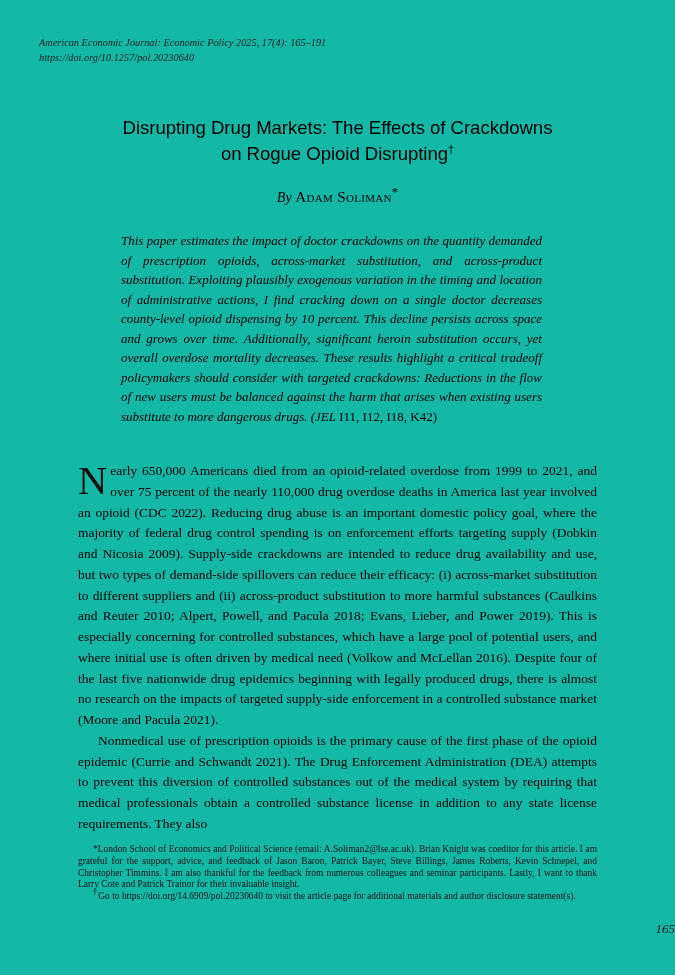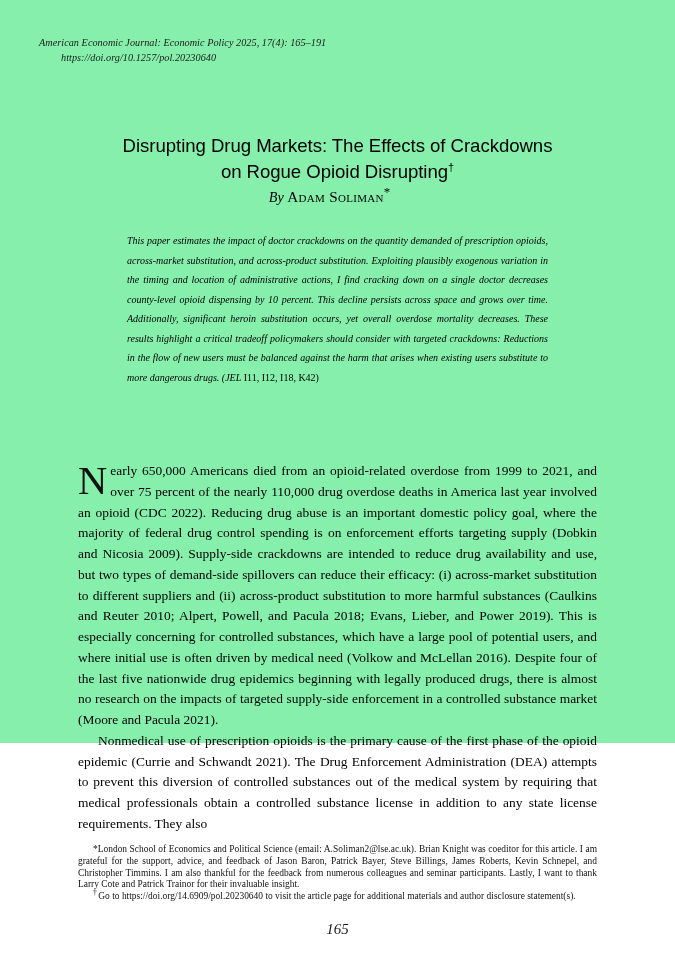--- a/index.html
+++ b/index.html
@@ -13,46 +13,45 @@
     font-family: "Liberation Serif", serif;
     color: #000000;
     overflow: hidden;
     position: relative;
   }
   .page {
     position: absolute;
     left: 0;
     top: 0;
     width: 675px;
-    height: 743px;
-    background: #86efac;
+    height: 975px;
+    background: #14b8a6;
   }
 
   
   .journal-head {
     position: absolute;
     left: 39px;
     top: 36px;
     width: 600px;
     font-style: italic;
     font-size: 10.2px;
     line-height: 14.5px;
     color: #1a1a1a;
     letter-spacing: 0.05px;
   }
   .journal-head .doi-line {
     display: block;
-    margin-left: 22px;
   }
 
   
   .title-block {
     position: absolute;
     left: 72px;
-    top: 133px;
+    top: 115px;
     width: 531px;
     text-align: center;
   }
   .article-title {
     font-family: "Liberation Sans", sans-serif;
     font-size: 18.6px;
     line-height: 26px;
     font-weight: 400;
     color: #000;
     letter-spacing: -0.05px;
@@ -60,21 +59,21 @@
   }
   .dagger {
     font-size: 11px;
     vertical-align: super;
     line-height: 0;
   }
 
   
   .byline {
     position: absolute;
-    left: 64px;
+    left: 72px;
     top: 188px;
     width: 531px;
     text-align: center;
     font-size: 14.2px;
     font-style: italic;
   }
   .byline .smallcaps {
     font-style: normal;
     font-variant: small-caps;
     font-size: 15.2px;
@@ -83,25 +82,25 @@
   .byline .star {
     font-style: normal;
     font-size: 13px;
     vertical-align: super;
     line-height: 0;
   }
 
   
   .abstract {
     position: absolute;
-    left: 127px;
+    left: 121px;
     top: 231px;
     width: 421px;
     font-style: italic;
-    font-size: 10px;
+    font-size: 13px;
     line-height: 19.55px;
     text-align: justify;
     text-justify: inter-word;
     hyphens: manual;
   }
   .abstract .jel {
     font-style: italic;
   }
   .abstract .jelcodes {
     font-style: normal;
@@ -162,22 +161,22 @@
     font-size: 9.45px;
     vertical-align: baseline;
   }
 
   
   .folio {
     position: absolute;
     left: 0;
     top: 921px;
     width: 675px;
-    text-align: center;
-    font-size: 15px;
+    text-align: right;
+    font-size: 13px;
     font-style: italic;
     color: #1a1a1a;
   }
 </style>
 </head>
 <body>
 
 <div class="page">
 
   <div class="journal-head">

